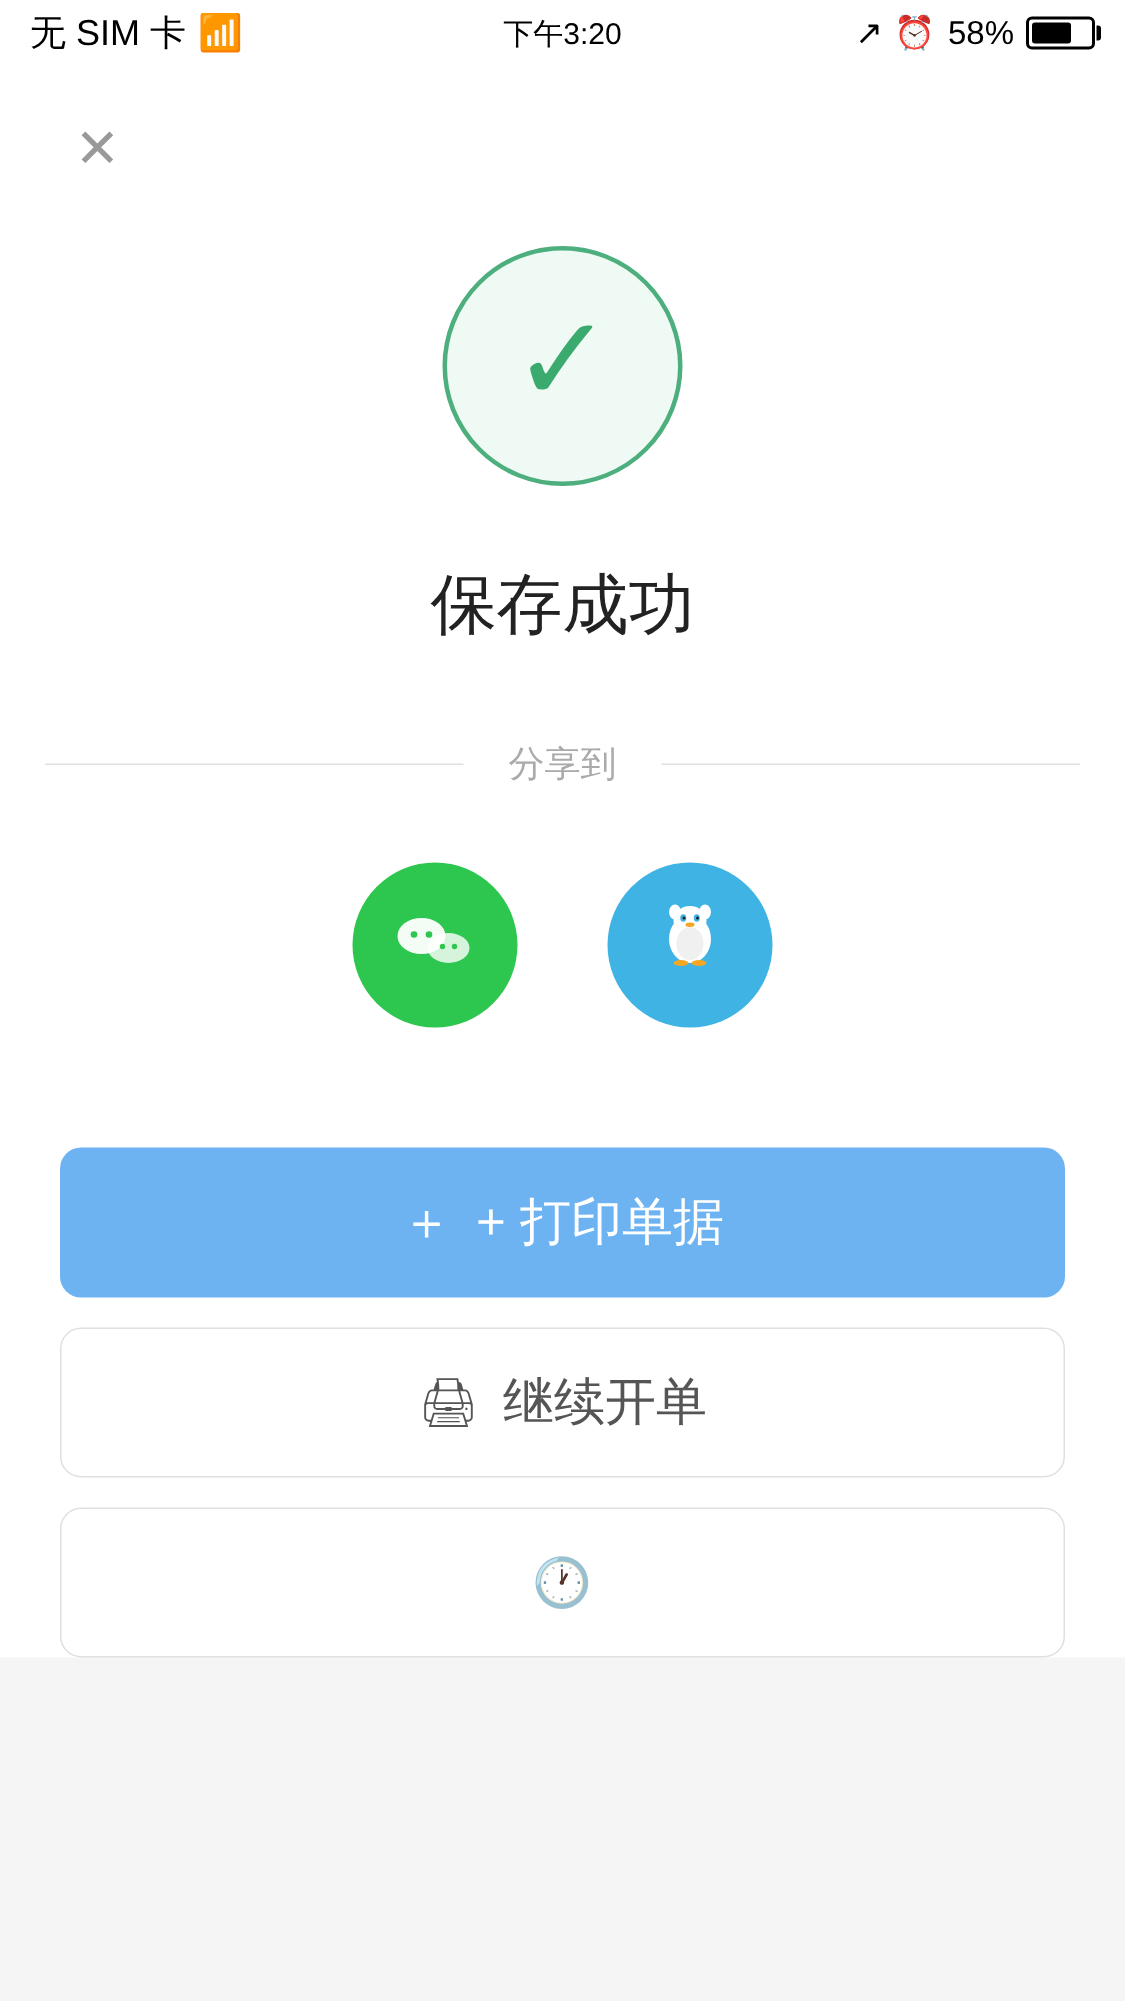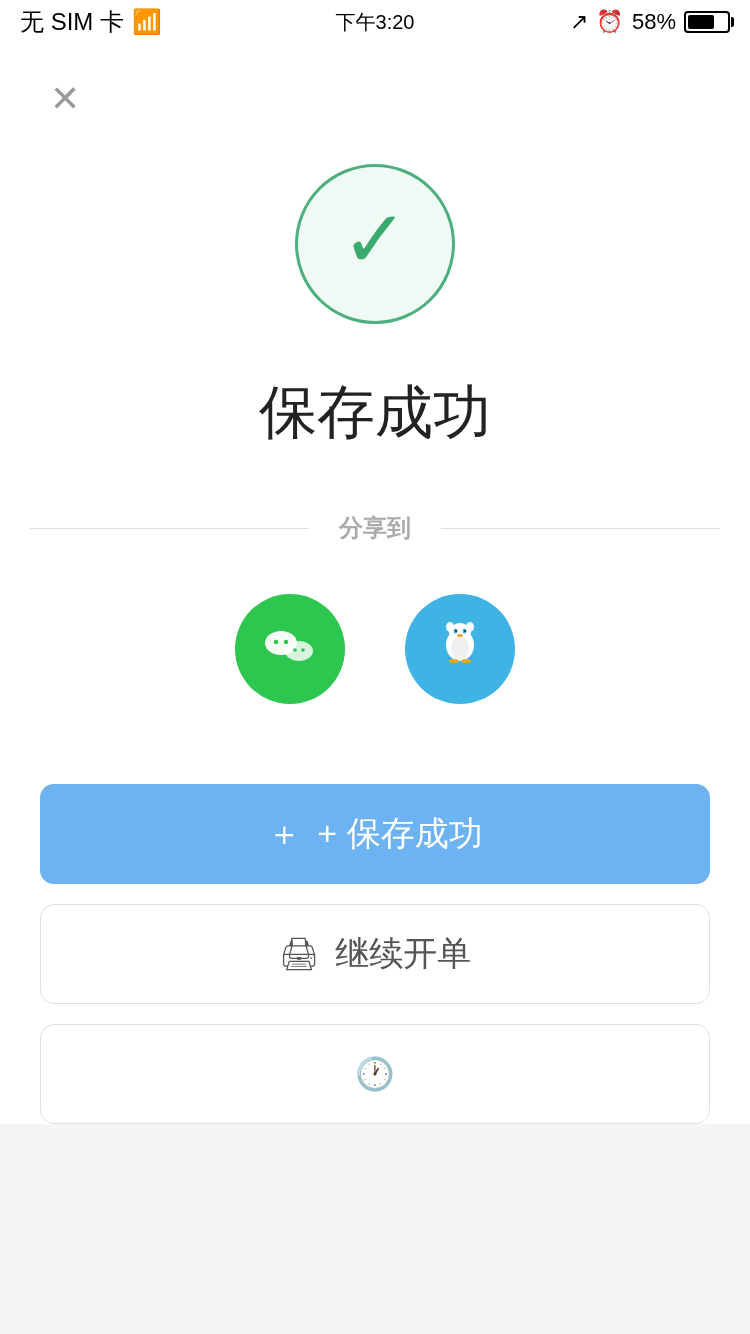--- a/index.html
+++ b/index.html
@@ -121,33 +121,32 @@
     }
 
     .checkmark {
       font-size: 80px;
       color: #3aaa6e;
       line-height: 1;
       margin-top: -8px;
     }
 
     .success-title {
-      font-size: 58px;
+      font-size: 44px;
       color: #222;
       font-weight: 400;
       margin-bottom: 60px;
     }
 
     .divider-row {
       width: 750px;
       display: flex;
       align-items: center;
       gap: 0;
       margin-bottom: 50px;
-      font-weight: bold;
     }
 
     .divider-line {
       flex: 1;
       height: 1px;
       background: #e0e0e0;
       margin: 0 30px;
     }
 
     .divider-text {
@@ -297,21 +296,21 @@
 
         <ellipse cx="22" cy="10" rx="4" ry="5" fill="white"></ellipse>
         <ellipse cx="42" cy="10" rx="4" ry="5" fill="white"></ellipse>
       </svg>
     </div>
   </div>
 
   <div class="action-buttons">
     <button class="btn-primary">
       <span>＋</span>
-      <span>+ 保存成功</span>
+      <span>+ 打印单据</span>
     </button>
 
     <button class="btn-secondary">
       <span class="btn-icon">🖨</span>
       <span>继续开单</span>
     </button>
 
     <button class="btn-secondary">
       <span class="btn-icon">🕐</span>
     </button>

